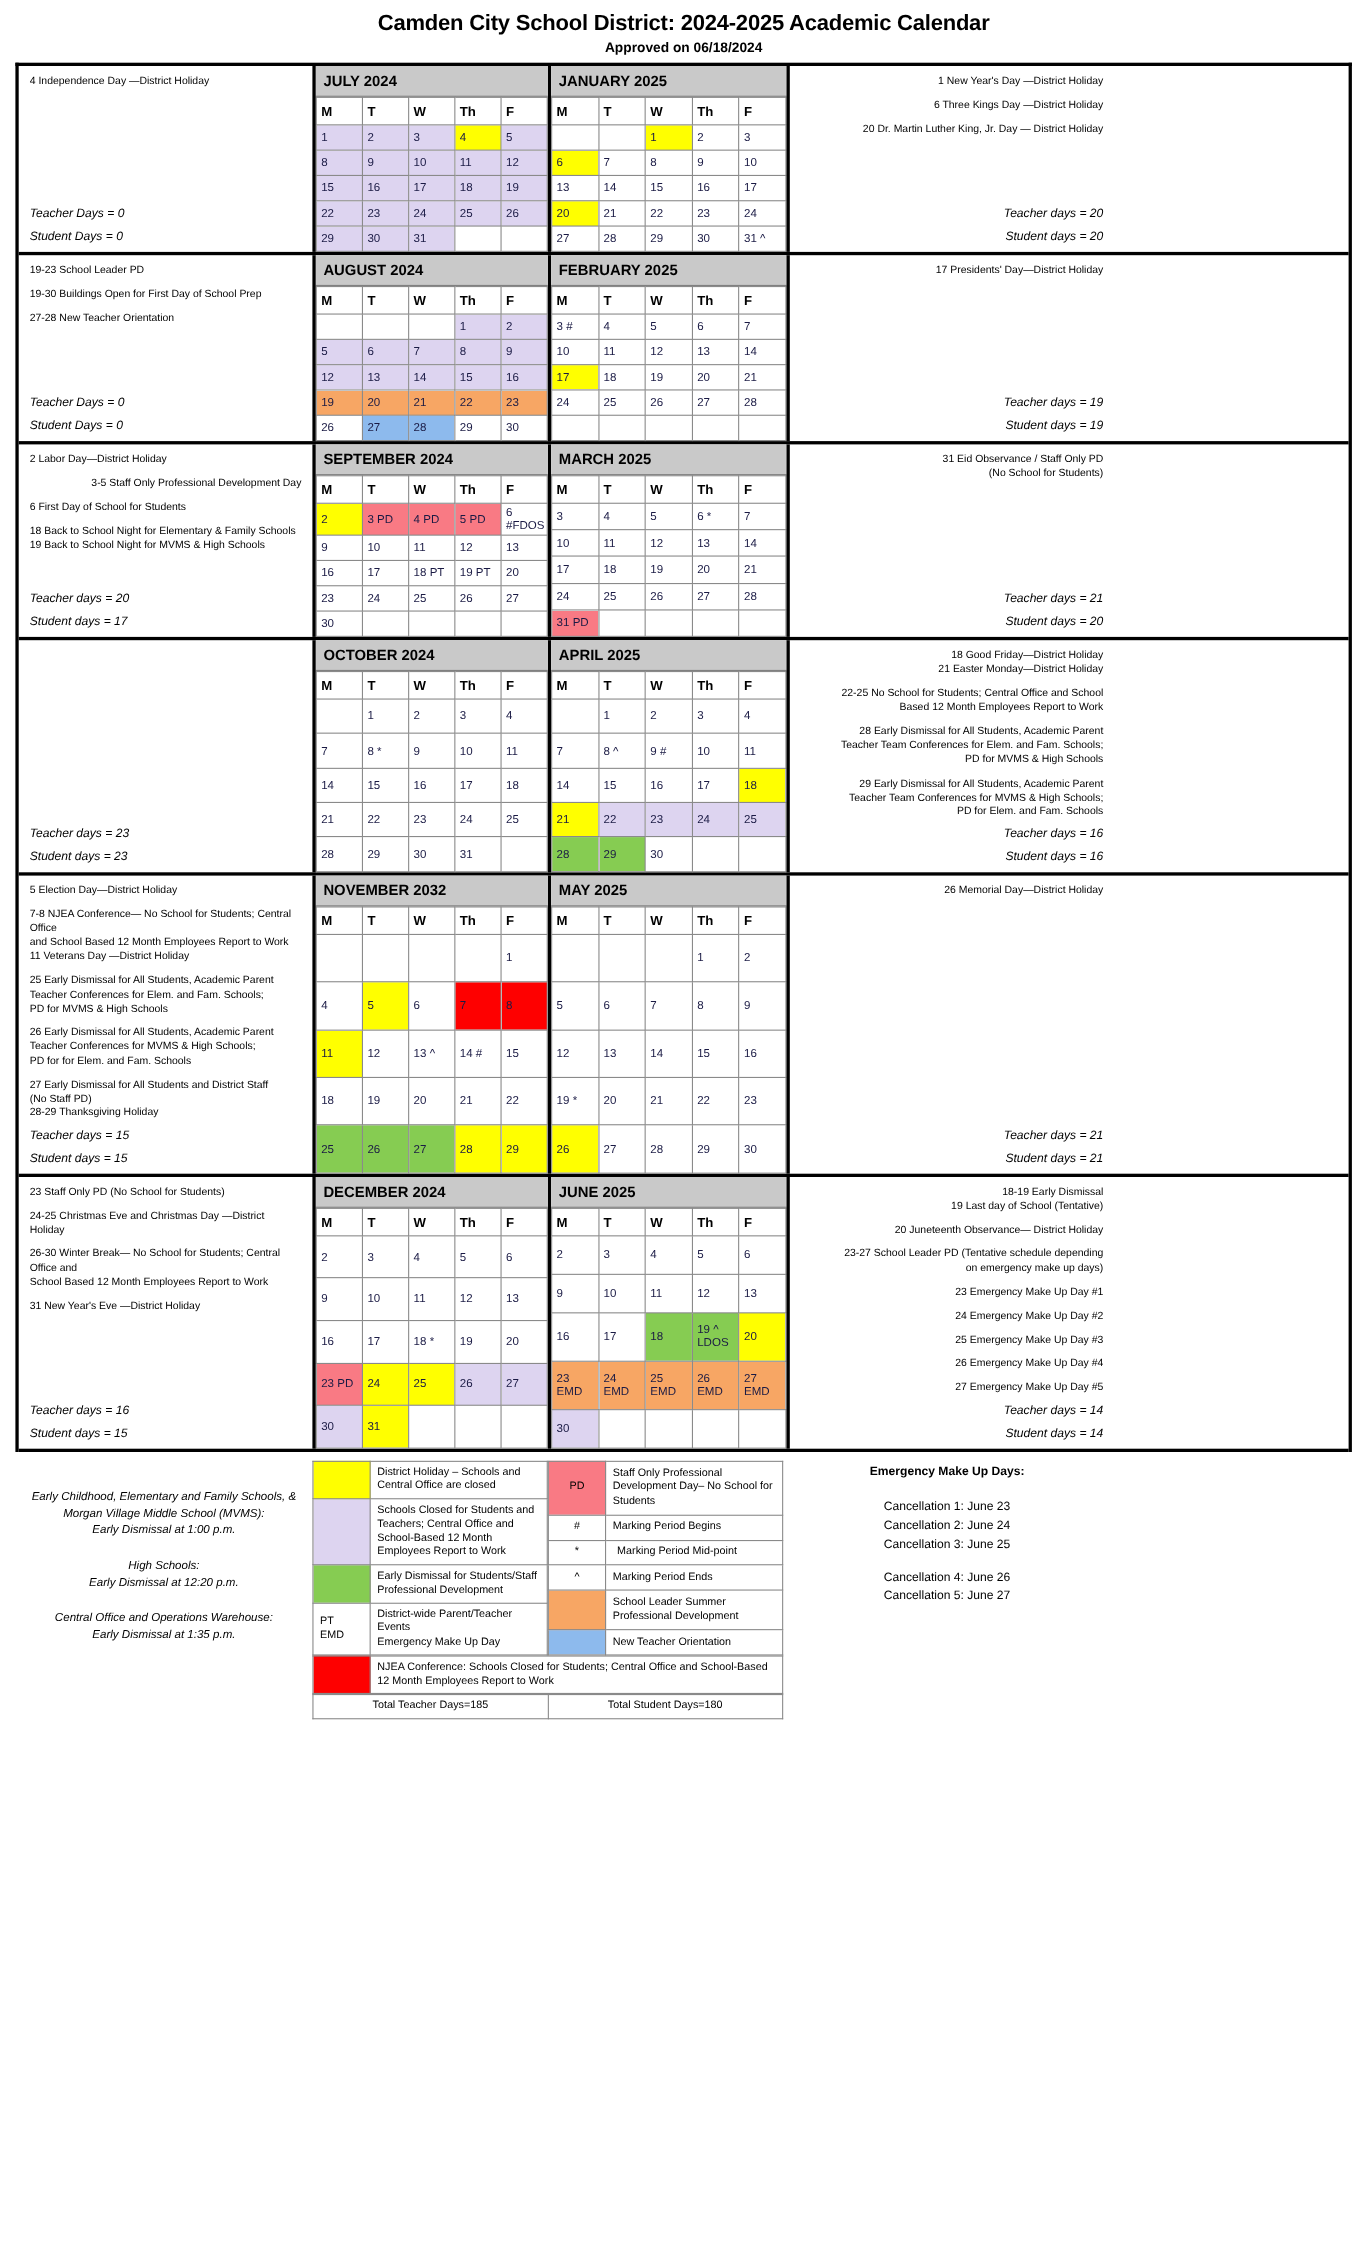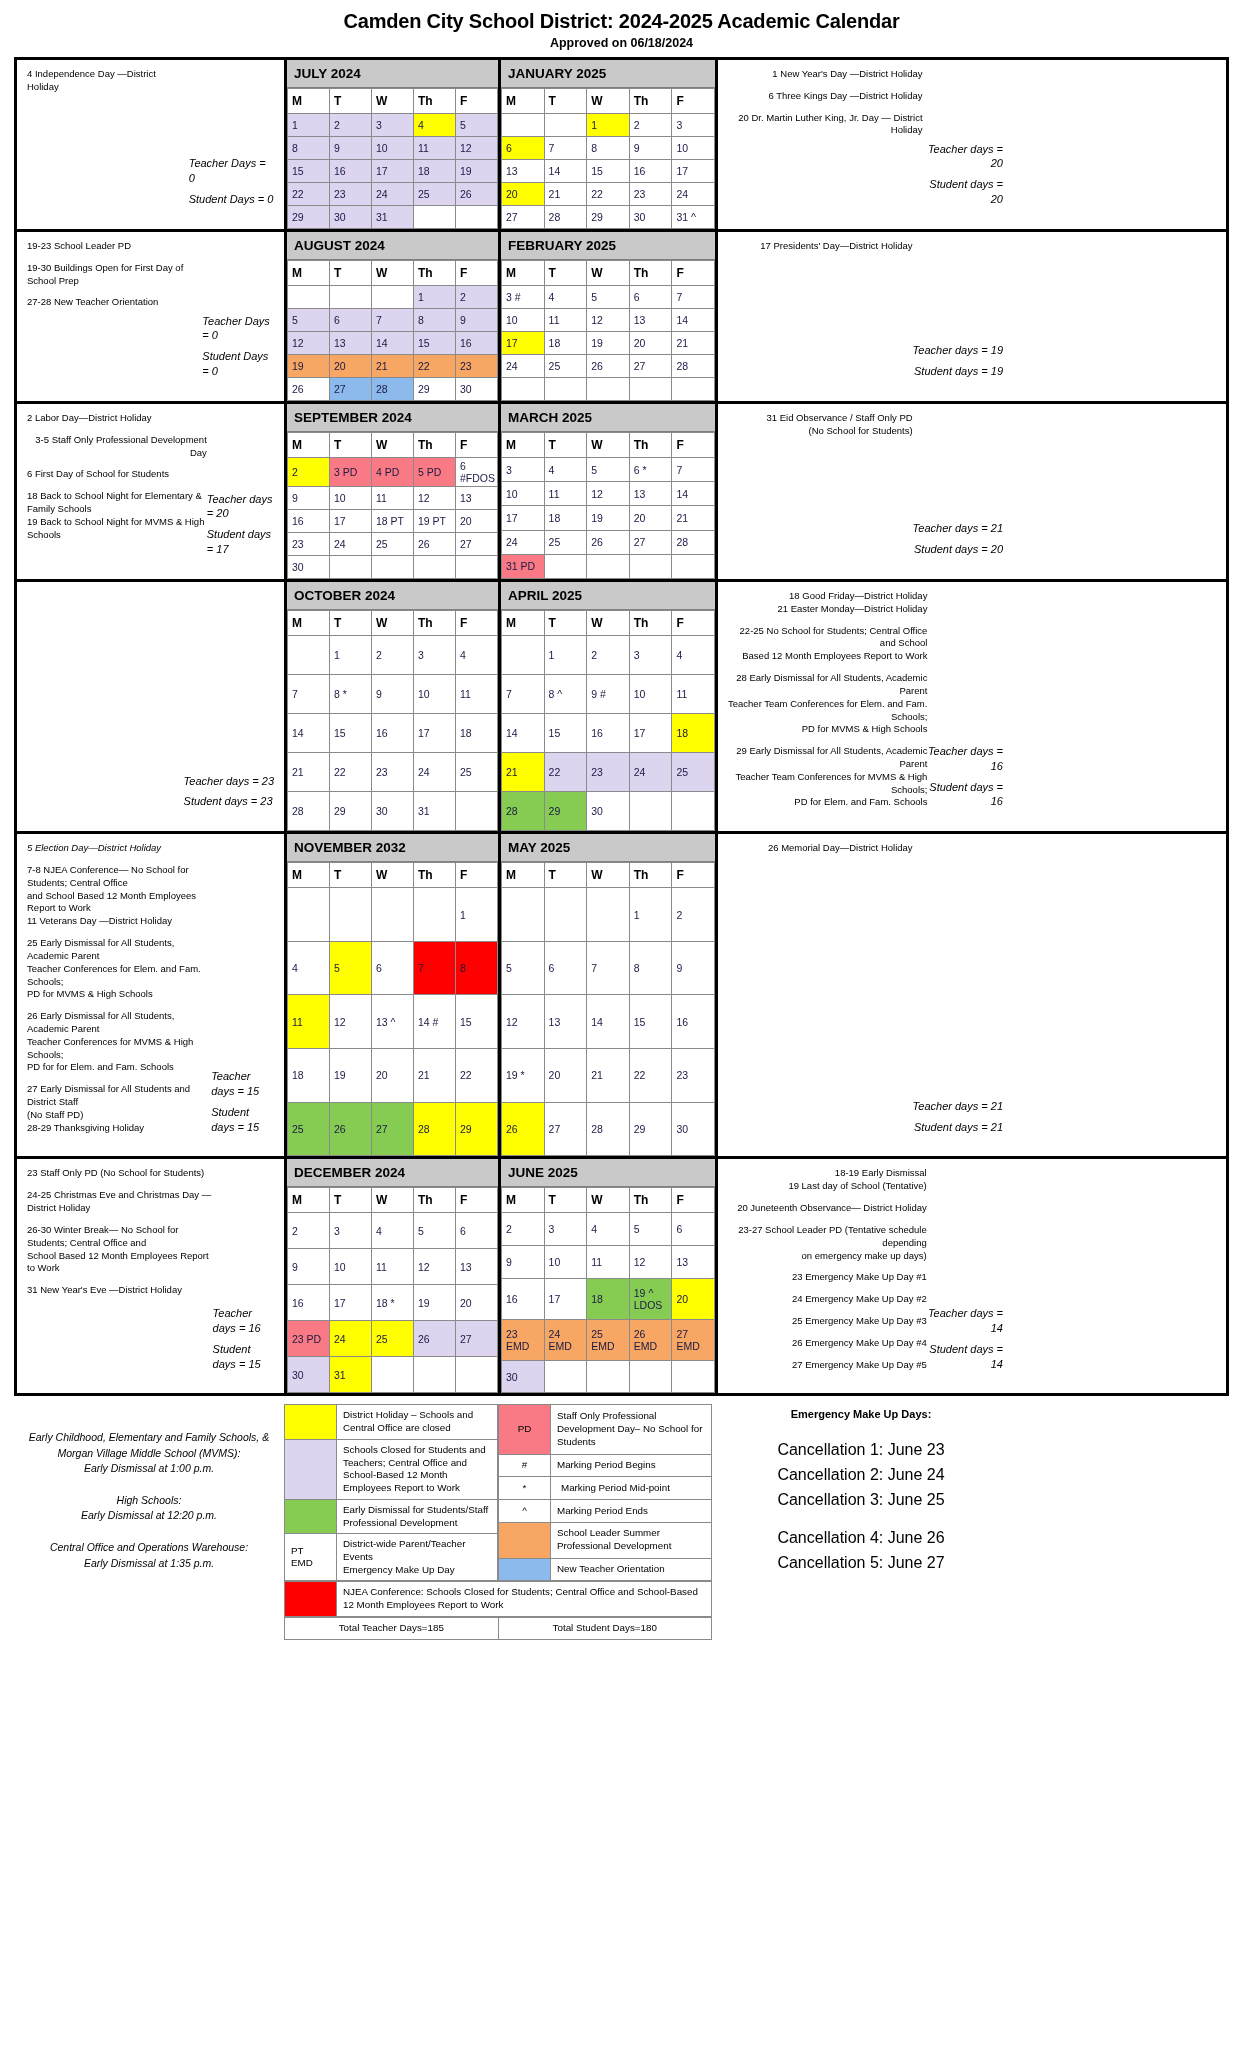--- a/index.html
+++ b/index.html
@@ -22,25 +22,25 @@
   
   .cal-wrap { border: 3px solid #000; border-bottom: none; }
   .band {
     display: grid;
     grid-template-columns: 270px 214px 214px 298px;
     border-bottom: 3px solid #000;
   }
   .band:last-child { border-bottom: 3px solid #000; }
 
   .notes-col {
-    padding: 8px 10px 22px 10px;
+    padding: 8px 10px 6px 10px;
     font-size: 9.5px;
     line-height: 1.35;
     color: #000;
-    display: flex; flex-direction: row;
+    display: flex; flex-direction: column;
     border-right: 3px solid #000;
     position: relative;
   }
   .notes-col.right { border-right: none; border-left: 3px solid #000; text-align: right; }
   .notes-list { flex: 1 1 auto; display:flex; flex-direction:column; justify-content:flex-start; }
   .note { margin-bottom: 9px; }
   .note:last-child { margin-bottom: 0; }
   .days-lines { margin-top: auto; }
   .days-line {
     font-style: italic; font-size: 11px; font-weight: normal;
@@ -110,21 +110,21 @@
     vertical-align: middle; color: #000; line-height: 1.3;
   }
   td.swatch { width: 52px; }
   td.sym { width: 52px; text-align: center; font-size: 10.5px; }
   td.sym-left { width: 52px; text-align: left; font-size: 10px; line-height: 2.0; }
   .totals td {
     text-align: center; font-size: 11.5px; padding: 6px 4px;
   }
   .emd-col { text-align: center; padding-top: 4px; }
   .emd-title { font-size: 11px; font-weight: bold; margin-bottom: 18px; }
-  .emd-list { font-size: 16px; line-height: 1.55; }
+  .emd-list { font-size: 11px; line-height: 1.55; }
   .emd-gap { height: 13px; }
   .legend-split { display: grid; grid-template-columns: 1fr 1fr; }
   .legend-split table { border-collapse: collapse; width: 100%; table-layout: fixed; }
 </style>
 </head>
 <body>
 
 <div class="page">
 
   <div class="title-block">
@@ -634,21 +634,21 @@
           </div>
           <div class="days-lines">
             <div class="days-line">Teacher days = 16</div>
             <div class="days-line">Student days = 16</div>
           </div>
         </div>
       </div>
       <div class="band">
         <div class="notes-col">
           <div class="notes-list">
-            <div class="note" style="white-space: pre-line; font-style: italic;">5 Election Day—District Holiday</div>
+            <div class="note" style="white-space: pre-line;">5 Election Day—District Holiday</div>
             <div class="note" style="white-space: pre-line;">7-8 NJEA Conference— No School for Students; Central Office
 and School Based 12 Month Employees Report to Work
 11 Veterans Day —District Holiday</div>
             <div class="note" style="white-space: pre-line;">25 Early Dismissal for All Students, Academic Parent
 Teacher Conferences for Elem. and Fam. Schools;
 PD for MVMS &amp; High Schools</div>
             <div class="note" style="white-space: pre-line;">26 Early Dismissal for All Students, Academic Parent
 Teacher Conferences for MVMS &amp; High Schools;
 PD for for Elem. and Fam. Schools</div>
             <div class="note" style="white-space: pre-line;">27 Early Dismissal for All Students and District Staff

